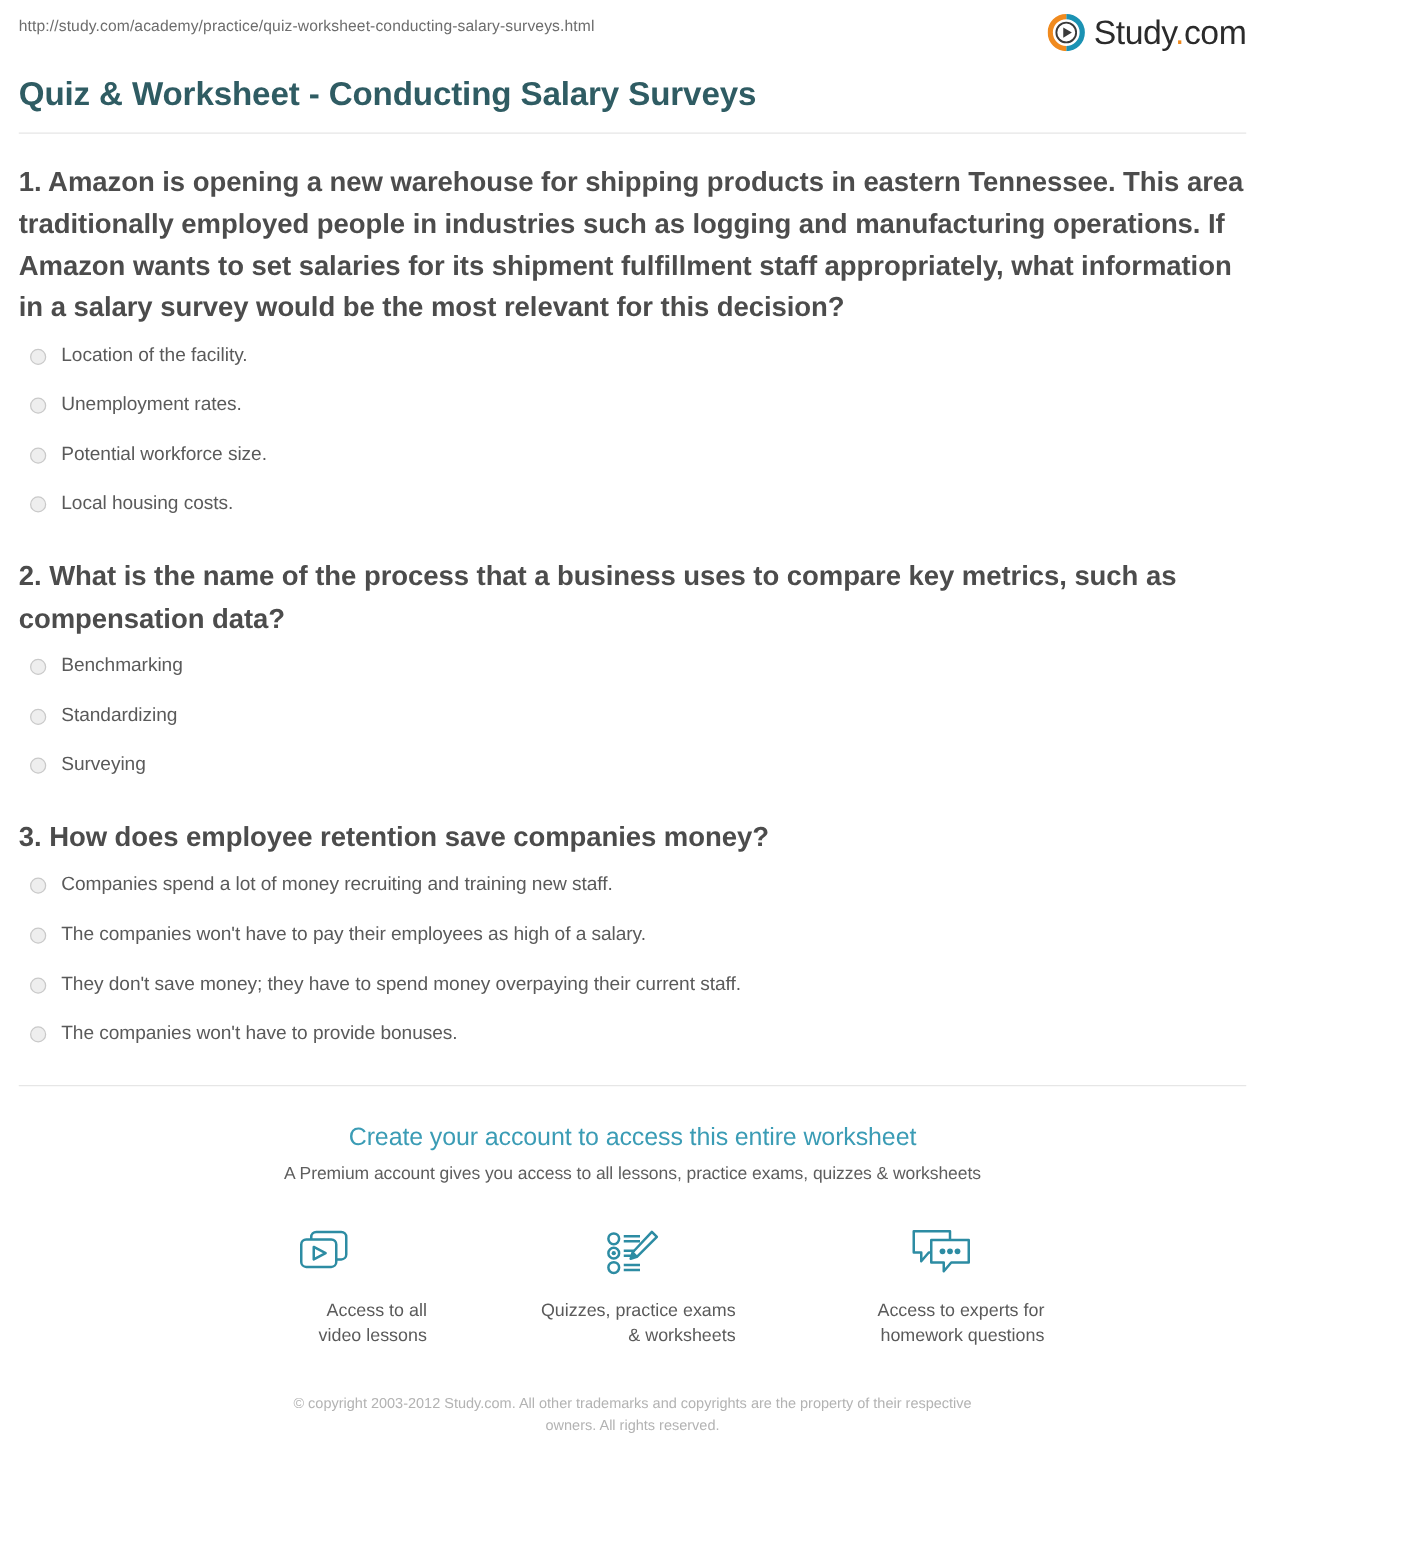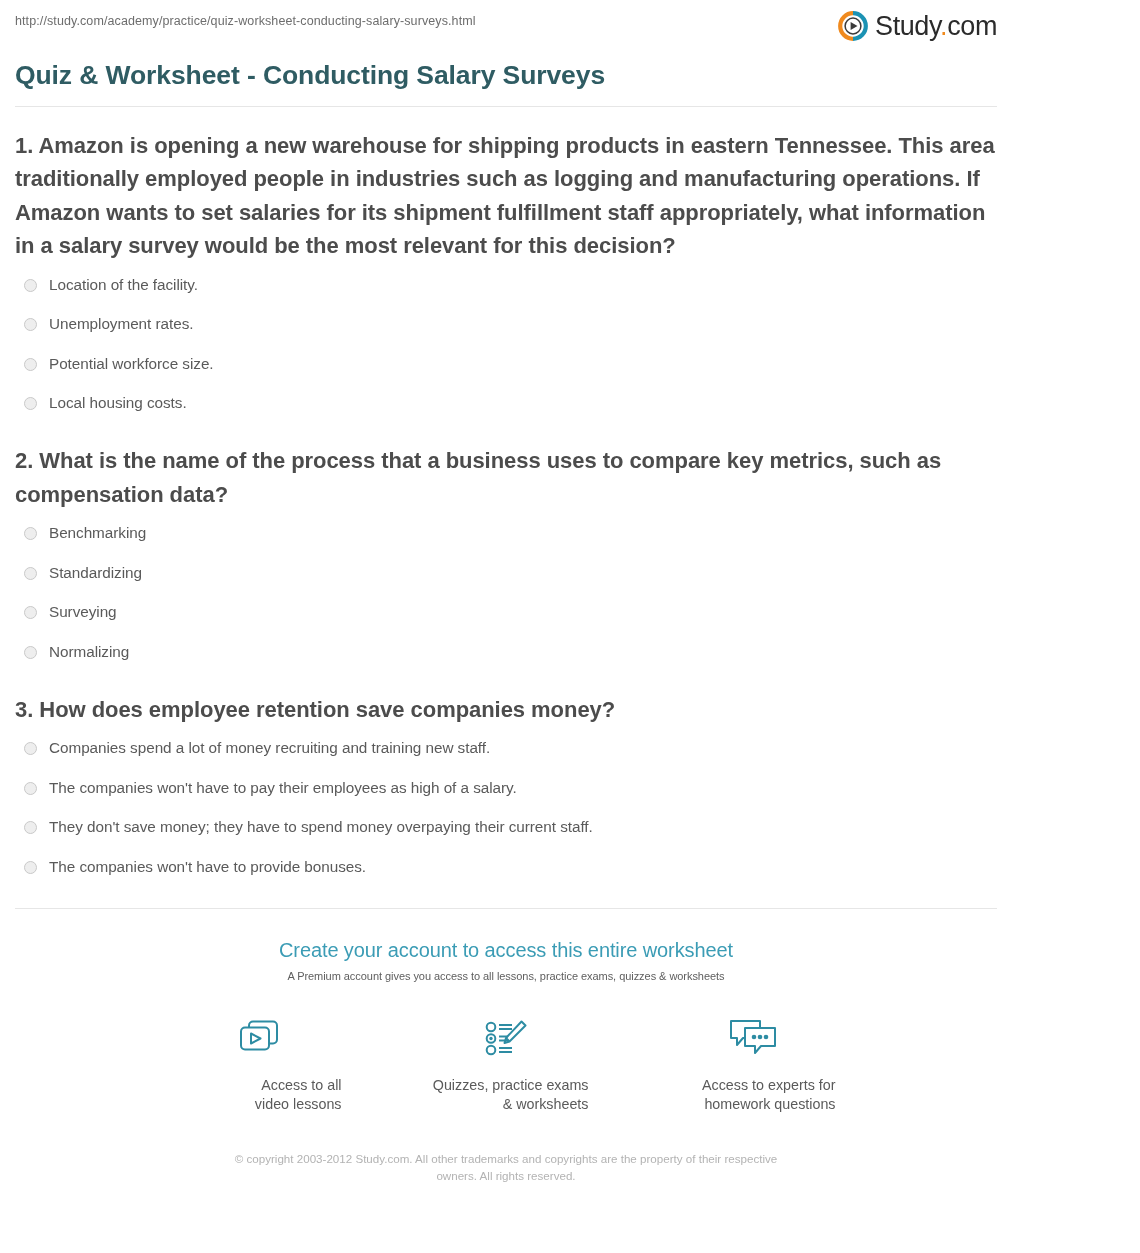--- a/index.html
+++ b/index.html
@@ -105,21 +105,21 @@
     padding-top: 30px;
   }
   .cta-title {
     font-size: 20px;
     color: #3b9cb5;
     font-weight: 400;
     margin: 0 0 8px 0;
     letter-spacing: -0.1px;
   }
   .cta-sub {
-    font-size: 11px;
+    font-size: 14px;
     color: #5e5e5e;
     margin: 0;
     letter-spacing: -0.05px;
   }
   .features {
     display: flex;
     justify-content: center;
     gap: 82px;
     padding-top: 31px;
   }
@@ -208,24 +208,20 @@
           <span class="radio"></span>
           <span class="option-label">Benchmarking</span>
         </li>
         <li class="option">
           <span class="radio"></span>
           <span class="option-label">Standardizing</span>
         </li>
         <li class="option">
           <span class="radio"></span>
           <span class="option-label">Surveying</span>
-        </li>
-        <li class="option">
-          <span class="radio"></span>
-          <span class="option-label">Normalizing</span>
         </li>
       </ul>
     </div>
 
     <div class="question-block">
       <p class="q-text">3. How does employee retention save companies money?</p>
       <ul class="options">
         <li class="option">
           <span class="radio"></span>
           <span class="option-label">Companies spend a lot of money recruiting and training new staff.</span>

